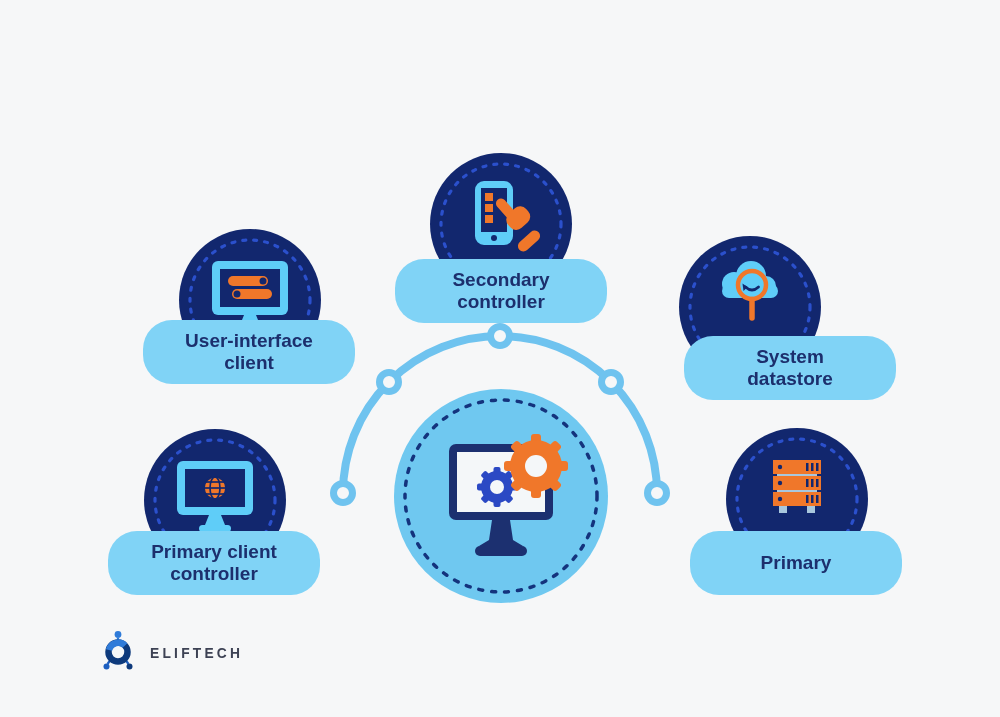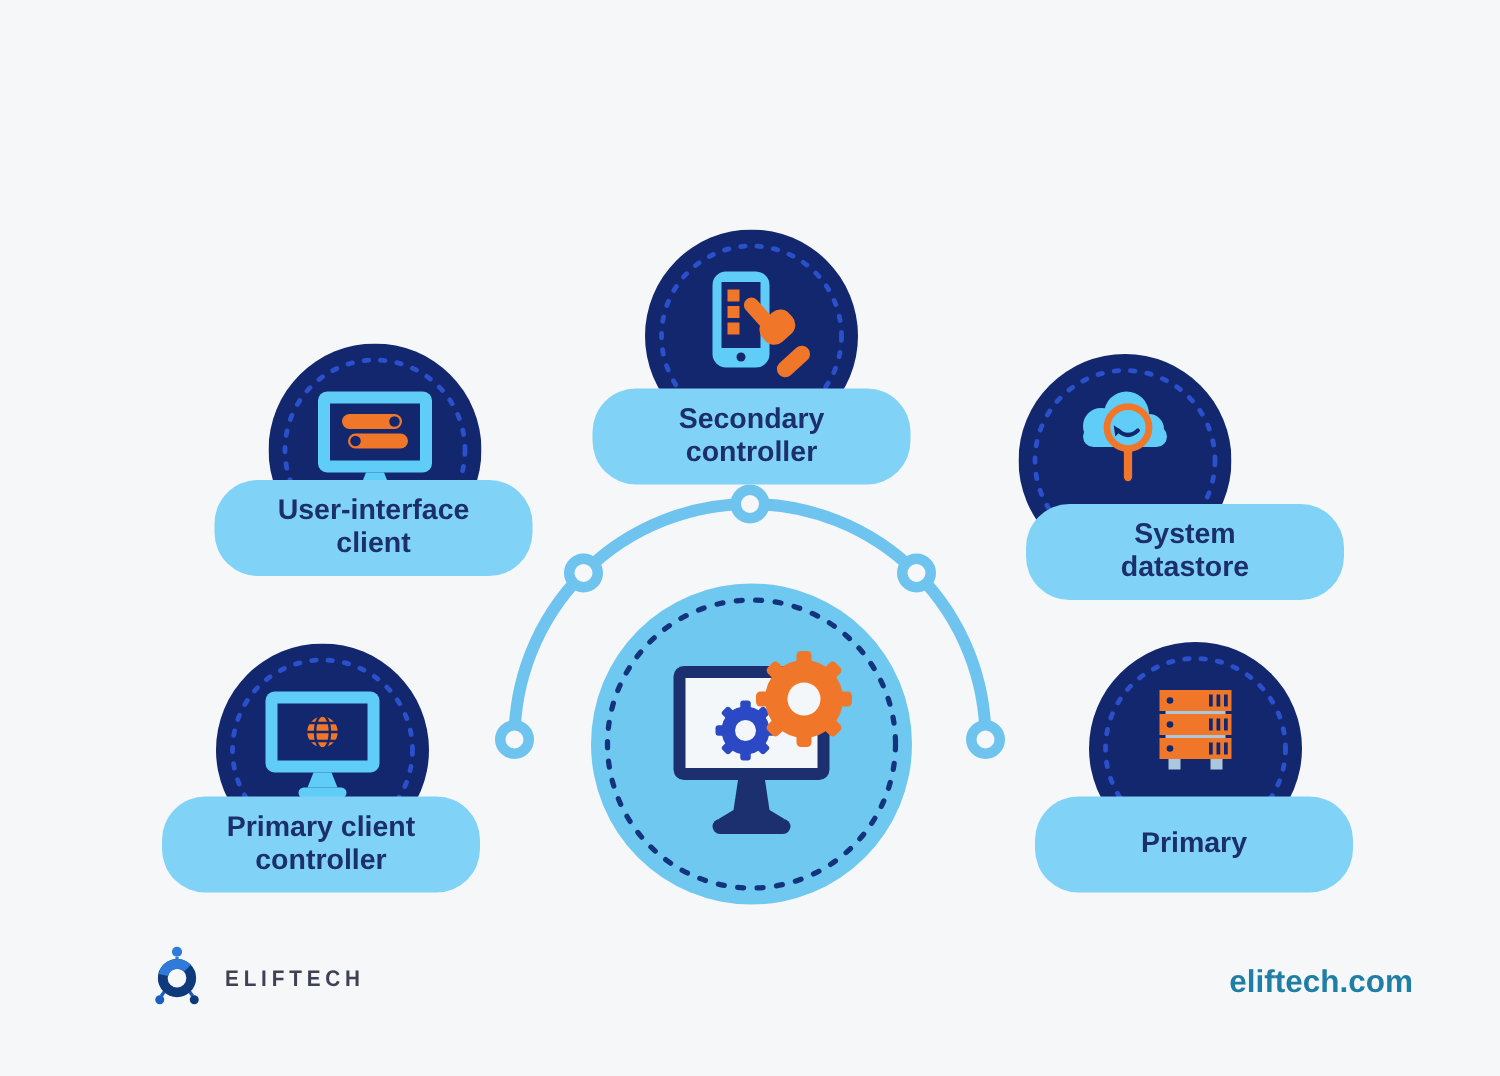--- a/index.html
+++ b/index.html
@@ -221,15 +221,14 @@
     <line x1="20" y1="10" x2="20" y2="14" stroke="#2f7bd9" stroke-width="2.2"></line>
     <line x1="13.5" y1="30.5" x2="9.5" y2="36" stroke="#1d5fc0" stroke-width="2.2"></line>
     <line x1="26.5" y1="30.5" x2="30.5" y2="36" stroke="#1d5fc0" stroke-width="2.2"></line>
     <circle cx="20" cy="24" r="9.5" fill="none" stroke="#0e3a7c" stroke-width="6.5"></circle>
     <path d="M 11 22 A 9.5 9.5 0 0 1 27 17.5" fill="none" stroke="#2f7bd9" stroke-width="6.5"></path>
     <circle cx="20" cy="6.5" r="3.4" fill="#2f7bd9"></circle>
     <circle cx="8.5" cy="38.5" r="3" fill="#1d5fc0"></circle>
     <circle cx="31.5" cy="38.5" r="3" fill="#0e3a7c"></circle>
   </svg>
   <div class="footer-logo-text">ELIFTECH</div>
-  <div class="website">eliftech.com</div>
 
 </div>
 
 </body></html>

